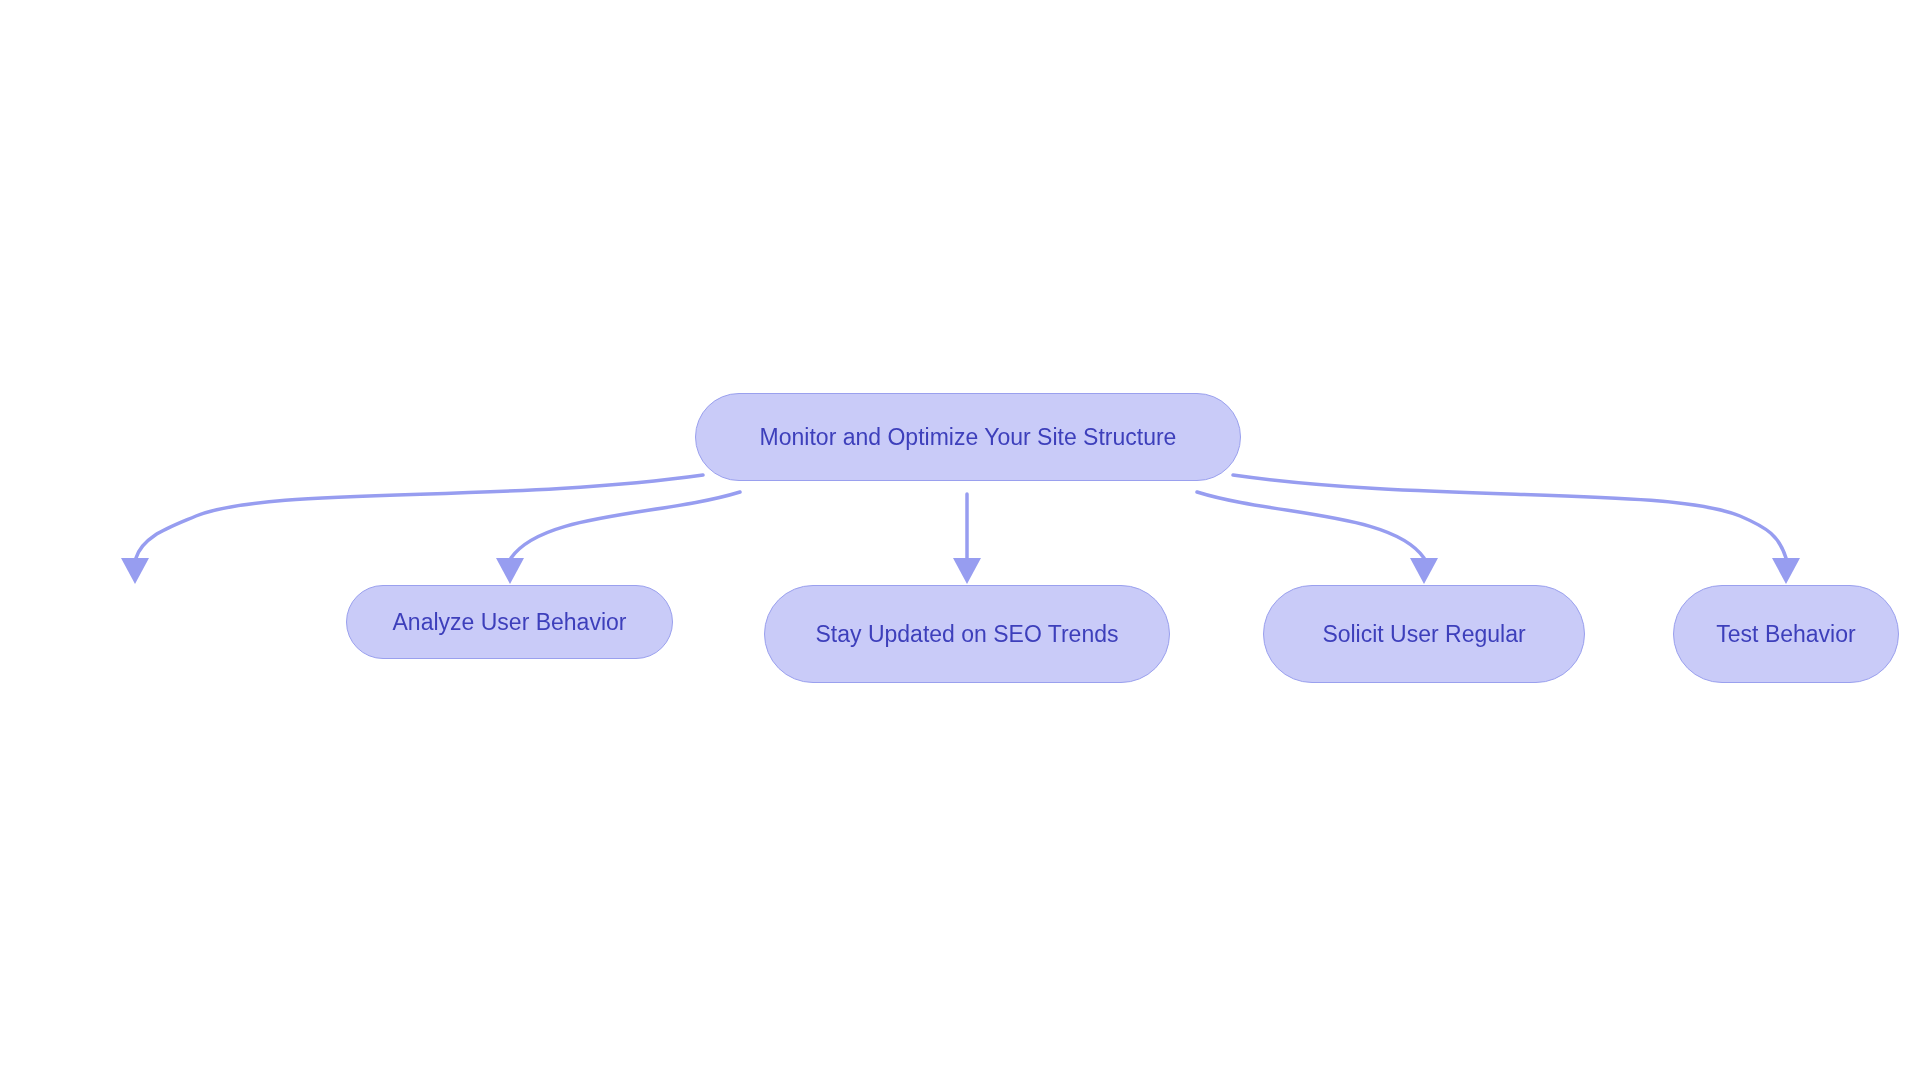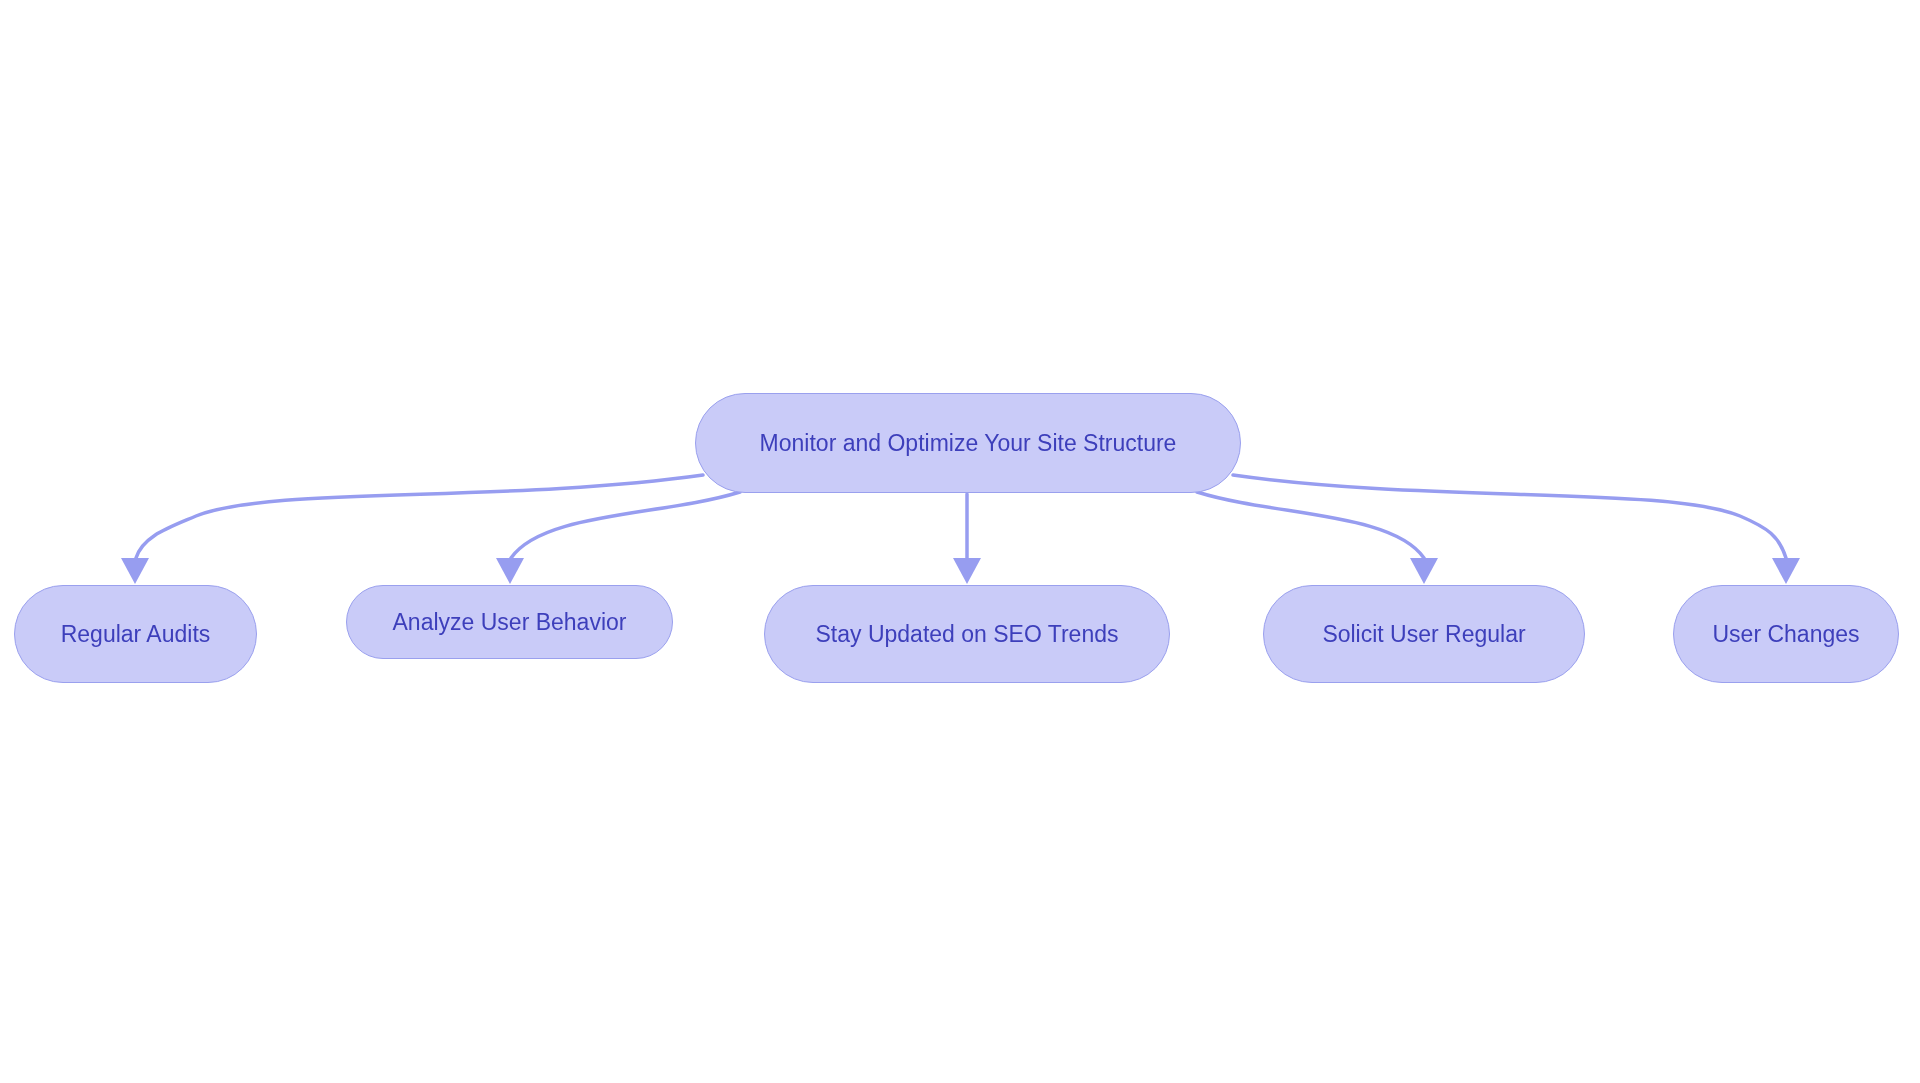--- a/index.html
+++ b/index.html
@@ -40,21 +40,21 @@
     justify-content: center;
     background: var(--node-fill, #c9cbf8);
     border: 1.8px solid var(--node-border, #9aa0ee);
     border-radius: 50px;
     color: var(--node-text, #3d3fbb);
     font-size: 23px;
     line-height: 1;
     white-space: nowrap;
     text-align: center;
   }
-  .node-root     { left: 695px;  top: 393px; width: 546px; height: 100px; align-items: center; }
+  .node-root     { left: 695px;  top: 393px; width: 546px; height: 88px; align-items: center; }
   .node-child-0  { left: 14px;   top: 585px; width: 243px; height: 98px;  }
   .node-child-1  { left: 346px;  top: 585px; width: 327px; height: 74px;  }
   .node-child-2  { left: 764px;  top: 585px; width: 406px; height: 98px; justify-content: center;  }
   .node-child-3  { left: 1263px; top: 585px; width: 322px; height: 98px;  }
   .node-child-4  { left: 1673px; top: 585px; width: 226px; height: 98px;  }
 </style>
 </head>
 <body>
 
 <div class="canvas" style="--bg: #ffffff; --node-fill: #c9cbf8; --node-border: #9aa0ee; --node-text: #3d3fbb; --edge: #979df0;">
@@ -74,33 +74,30 @@
     <polygon points="1410,558 1438,558 1424,584"></polygon>
 
     <path d="M 1233 475 C 1430 503, 1666 486, 1740 516 C 1768 528, 1779 536, 1786 558"></path>
     <polygon points="1772,558 1800,558 1786,584"></polygon>
   </svg>
 
   <div class="node node-root">
     <span>Monitor and Optimize Your Site Structure</span>
   </div>
 
-  <div class="node node-child-0">
-    <span>Regular Audits</span>
-  </div>
 
   <div class="node node-child-1">
     <span>Analyze User Behavior</span>
   </div>
 
   <div class="node node-child-2">
     <span>Stay Updated on SEO Trends</span>
   </div>
 
   <div class="node node-child-3">
     <span>Solicit User Regular</span>
   </div>
 
   <div class="node node-child-4">
-    <span>User Changes</span>
+    <span>Test Behavior</span>
   </div>
 
 </div>
 
 </body></html>

